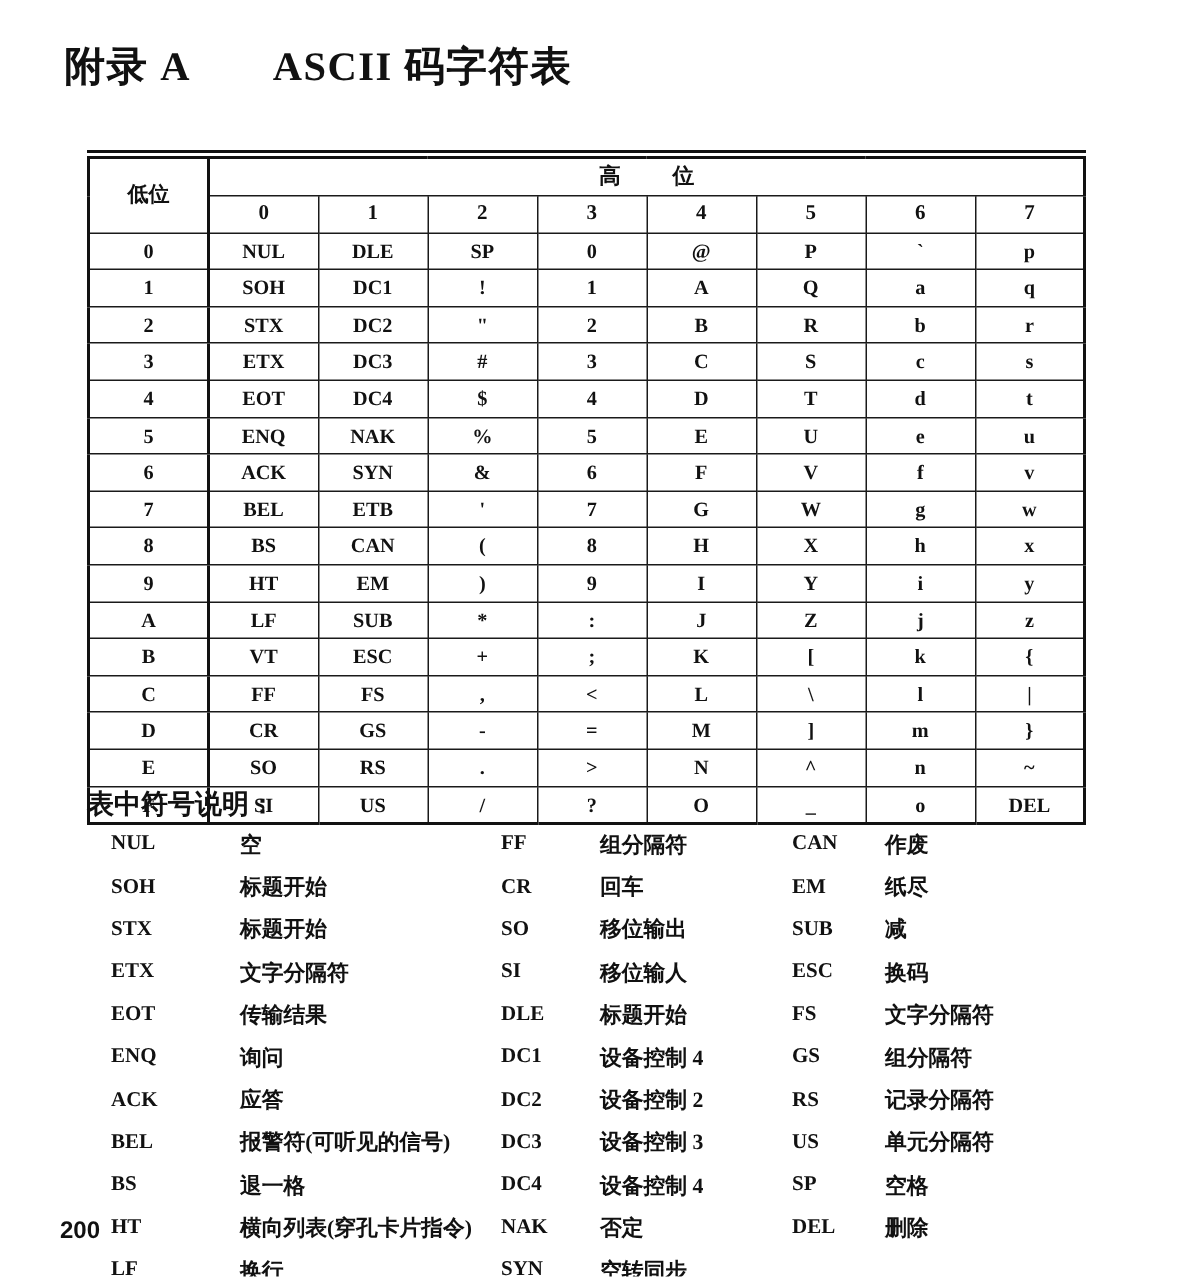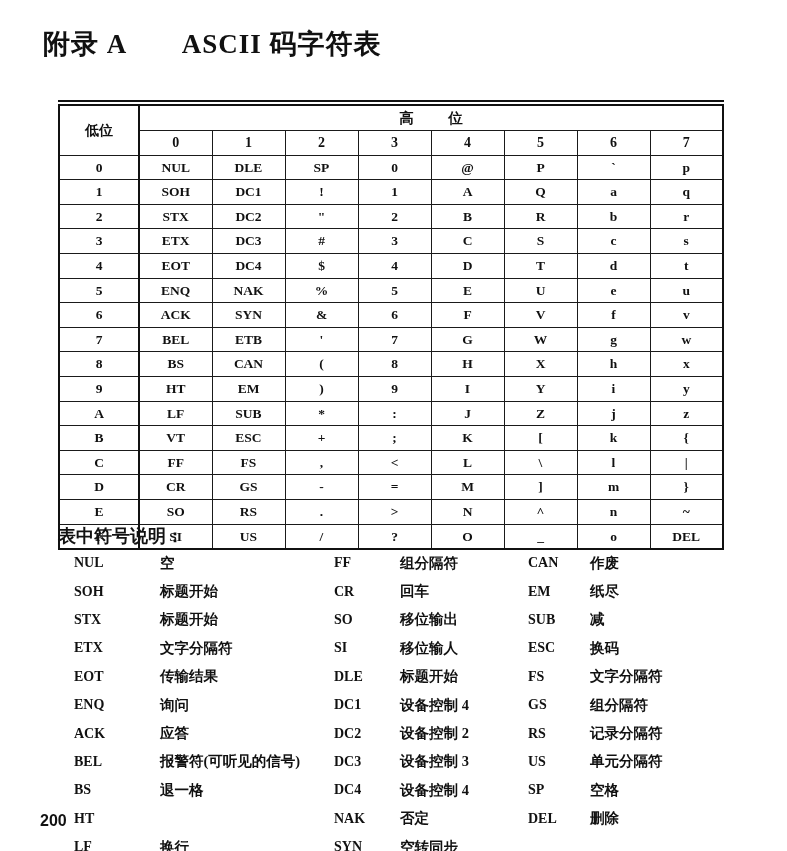--- a/index.html
+++ b/index.html
@@ -386,20 +386,21 @@
         <div class="legend-row">
           <span class="legend-abbr">BEL</span>
           <span class="legend-desc">报警符(可听见的信号)</span>
         </div>
         <div class="legend-row">
           <span class="legend-abbr">BS</span>
           <span class="legend-desc">退一格</span>
         </div>
         <div class="legend-row">
           <span class="legend-abbr">HT</span>
+          <span class="legend-desc">横向列表(穿孔卡片指令)</span>
         </div>
         <div class="legend-row">
           <span class="legend-abbr">LF</span>
           <span class="legend-desc">换行</span>
         </div>
       </div>
     <div class="legend-col c2" id="legend-col-2">
         <div class="legend-row">
           <span class="legend-abbr">FF</span>
           <span class="legend-desc">组分隔符</span>

